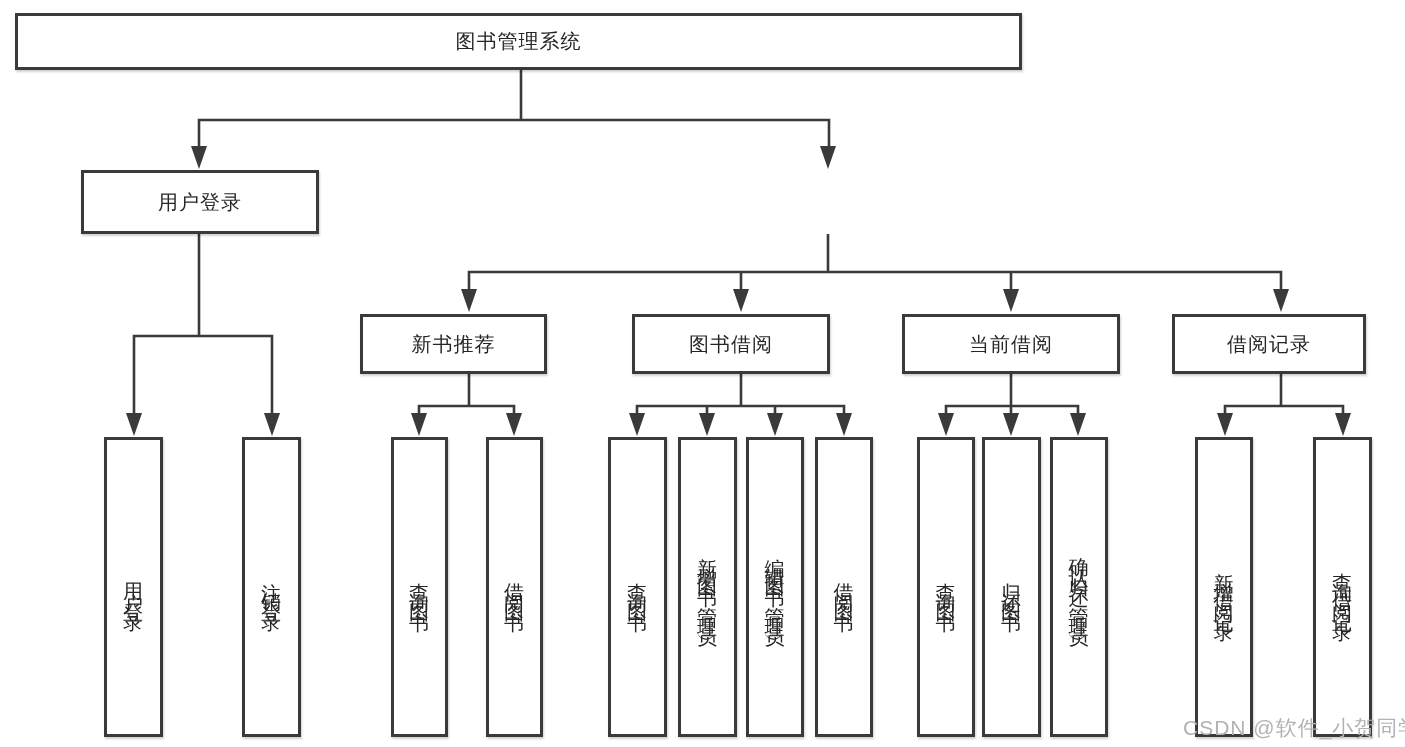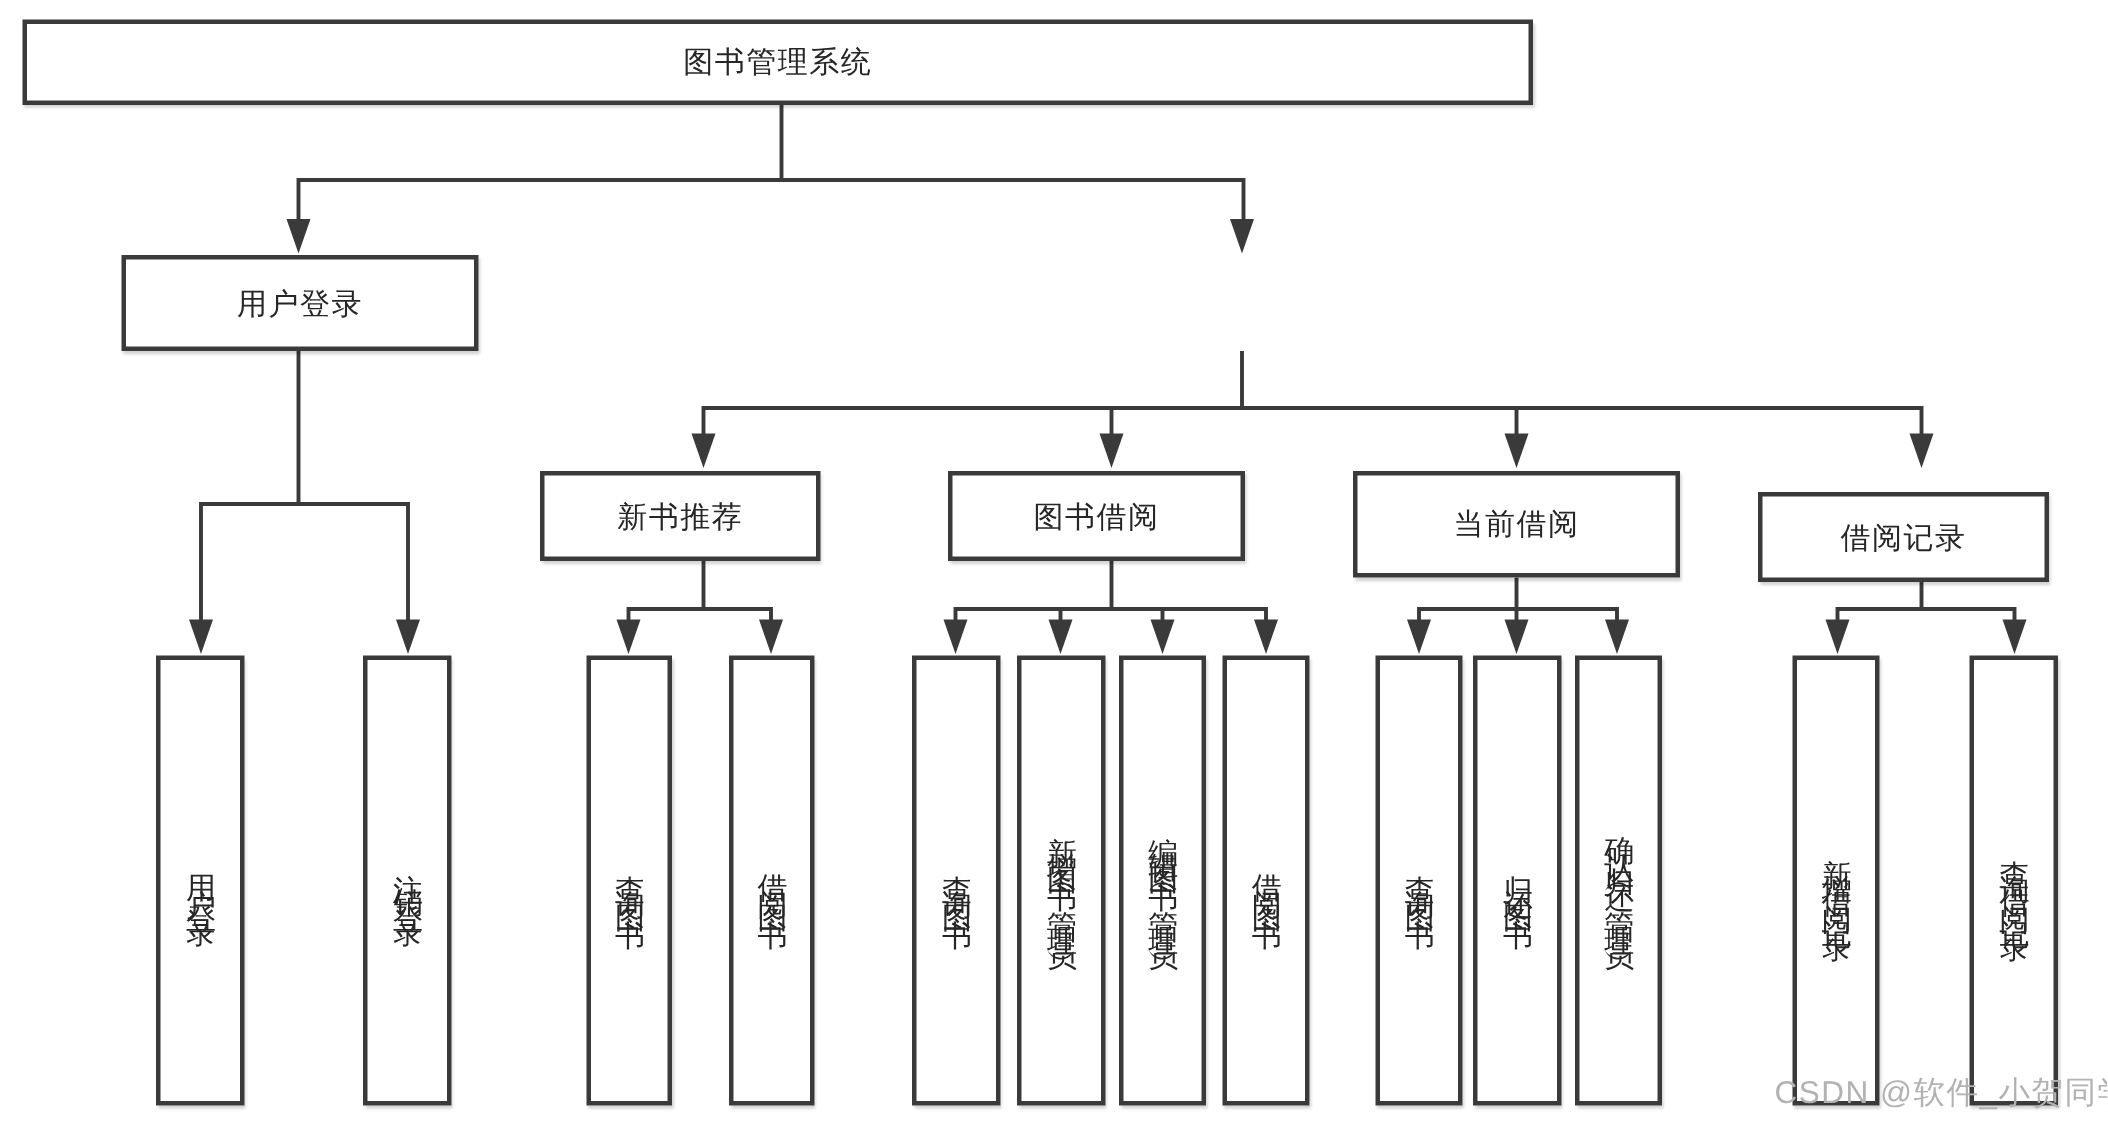--- a/index.html
+++ b/index.html
@@ -90,24 +90,24 @@
   <div class="box h" style="left:81px;top:170px;width:238px;height:64px">
     <span>用户登录</span>
   </div>
 
   <div class="box h" style="left:360px;top:314px;width:187px;height:60px">
     <span>新书推荐</span>
   </div>
   <div class="box h" style="left:632px;top:314px;width:198px;height:60px">
     <span>图书借阅</span>
   </div>
-  <div class="box h" style="left:902px;top:314px;width:218px;height:71px">
+  <div class="box h" style="left:902px;top:314px;width:218px;height:60px">
     <span>当前借阅</span>
   </div>
-  <div class="box h" style="left:1172px;top:328px;width:194px;height:60px">
+  <div class="box h" style="left:1172px;top:314px;width:194px;height:60px">
     <span>借阅记录</span>
   </div>
 
   <div class="box v" style="left:104px;top:437px;width:59px;height:300px">
     <span>用户登录</span>
   </div>
   <div class="box v" style="left:242px;top:437px;width:59px;height:300px">
     <span>注销登录</span>
   </div>
 

